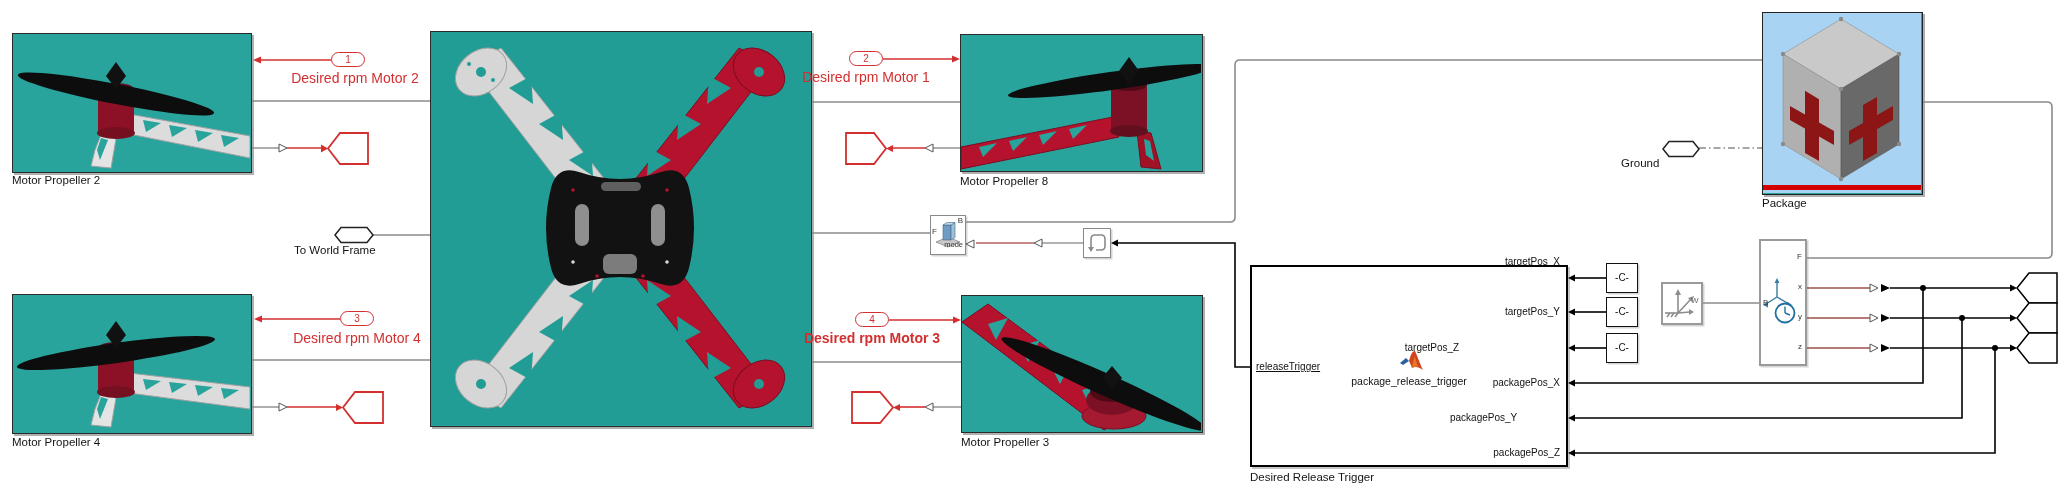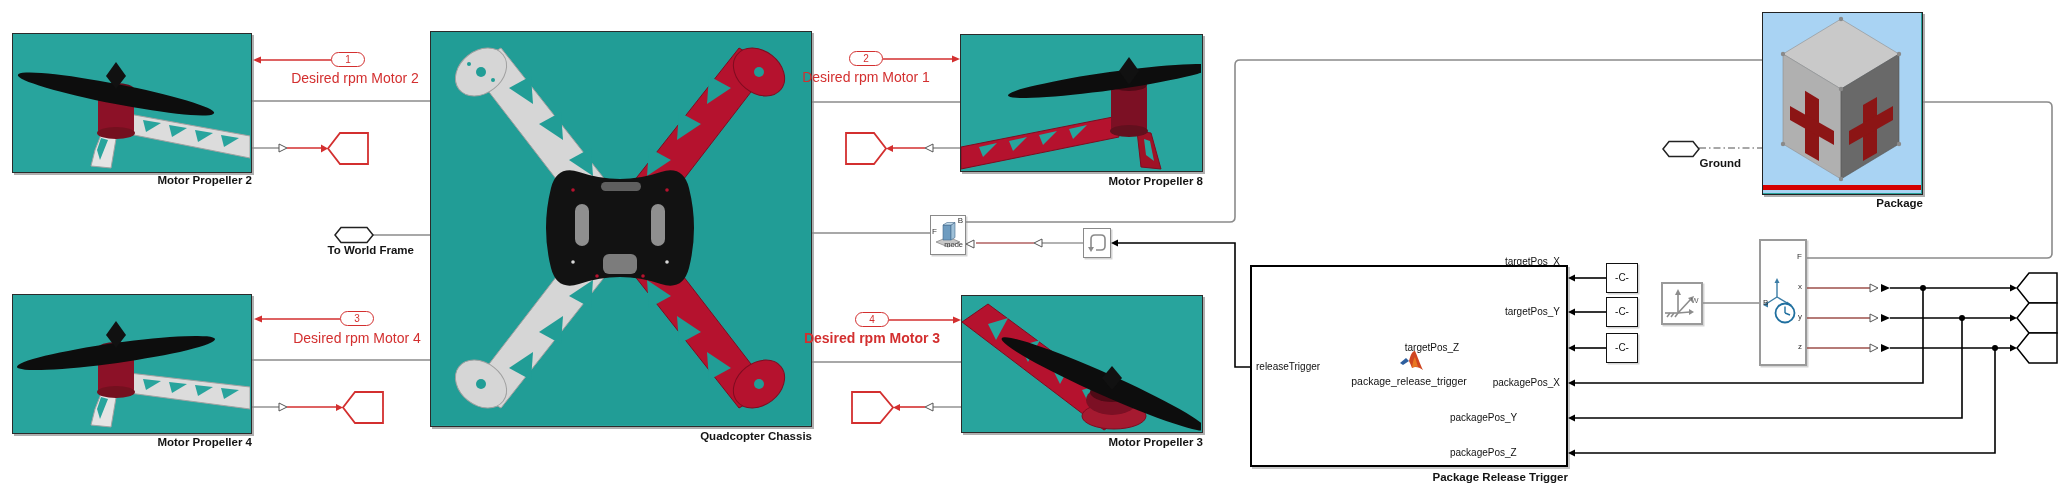--- a/index.html
+++ b/index.html
@@ -1,20 +1,20 @@
 <!DOCTYPE html>
 <html><head>
 <meta charset="utf-8">
 <style>
   html,body{margin:0;padding:0;background:#fff;}
   .canvas{position:relative;width:2067px;height:494px;background:#ffffff;
     font-family:"Liberation Sans", sans-serif;overflow:hidden;}
   .abs{position:absolute;}
   .img-block{position:absolute;border:1.5px solid #2b2b2b;box-shadow:2px 2px 0 rgba(110,110,110,.55);box-sizing:border-box;overflow:hidden;background:#28a49d;}
-  .blk-label{position:absolute;text-align:right;font-size:11.5px;color:#141414;white-space:nowrap;font-weight:bold;}
+  .blk-label{position:absolute;text-align:left;font-size:11.5px;color:#141414;white-space:nowrap;}
   .red-label{position:absolute;text-align:center;font-size:14px;color:#d32f2f;white-space:nowrap;}
   .inport{position:absolute;width:34px;height:15px;border:1.5px solid #d32f2f;border-radius:9px;
     background:#fff;color:#d32f2f;font-size:10px;line-height:14px;text-align:center;box-sizing:border-box;}
   .hexnum{position:absolute;width:40px;text-align:center;font-size:9px;color:#111;}
   .tagtxt{position:absolute;width:34px;text-align:center;font-size:10.5px;}
   .tag-red{color:#d32f2f;}
   .tag-blk{color:#000;}
   .simple-block{position:absolute;background:#fff;border:1.5px solid #8a8a8a;box-sizing:border-box;box-shadow:1.5px 1.5px 0 rgba(150,150,150,.4);}
   .const-block{position:absolute;background:#fff;border:1.5px solid #111;box-sizing:border-box;
     font-size:10px;color:#111;text-align:center;box-shadow:1.5px 1.5px 0 rgba(150,150,150,.4);}
@@ -108,21 +108,20 @@
       <rect x="170" y="150" width="40" height="9" rx="4.5" fill="#5f5f5f"></rect>
       <rect x="172" y="222" width="34" height="20" rx="6" fill="#7c7c7c"></rect>
       <circle cx="142" cy="158" r="1.8" fill="#b5122e"></circle>
         <circle cx="236" cy="158" r="1.8" fill="#b5122e"></circle>
       <circle cx="142" cy="230" r="1.8" fill="#d8d8d8"></circle>
         <circle cx="236" cy="230" r="1.8" fill="#d8d8d8"></circle>
       <circle cx="166" cy="244" r="1.8" fill="#b5122e"></circle>
         <circle cx="212" cy="244" r="1.8" fill="#b5122e"></circle>
     </svg>
   </div>
-  <div class="blk-label" style="left:430px;top:430px;width:382px;">Quadcopter Chassis</div>
 
   <div class="img-block" style="left:960px;top:34px;width:243px;height:138px;">
     <svg width="240" height="135" viewBox="0 0 240 135">
       <rect x="0" y="0" width="240" height="135" fill="#28a49d"></rect>
       <polygon points="0,112 152,82 158,102 0,134" fill="#b5122e" stroke="#7e0c20" stroke-width="1"></polygon>
       <polygon points="18,112 36,108 22,122" fill="#28a49d"></polygon>
         <polygon points="48,106 66,102 52,116" fill="#28a49d"></polygon>
       <polygon points="78,100 96,96 82,110" fill="#28a49d"></polygon>
         <polygon points="108,94 126,90 112,104" fill="#28a49d"></polygon>
       <polygon points="176,96 190,98 200,134 180,132" fill="#a01226" stroke="#7e0c20" stroke-width="1"></polygon>
@@ -179,28 +178,28 @@
   <div class="blk-label" style="left:1762px;top:197px;width:161px;">Package</div>
 
   <div class="trigger-block" style="left:1250px;top:265px;width:318px;height:202px;">
     <svg width="24" height="20" viewBox="0 0 24 20" style="position:absolute;left:148px;top:84px;">
       <polygon points="0,12 6,7 9,10 3,14" fill="#2e5f9e"></polygon>
       <path d="M9,10 C11,2 13,0 15,0 C17,4 20,13 23,19 C19,16 15,15 12,17 C11,14.5 10,12 9,10 Z" fill="#cf4520"></path>
       <path d="M12,17 C14,15.5 16,15.4 18,16 L15,6 C13.5,8 12.5,12 12,17 Z" fill="#e87722"></path>
     </svg>
   </div>
   <div class="fn-name" style="left:1300px;top:375px;width:218px;text-align:center;">package_release_trigger</div>
-  <div class="portlbl" style="left:1256px;top:361px;">releaseTrigger</div>
+  <div class="portlbl" style="left:1256px;top:361px;text-decoration:underline;">releaseTrigger</div>
   <div class="portlbl" style="left:1450px;top:256px;width:110px;text-align:right;">targetPos_X</div>
   <div class="portlbl" style="left:1450px;top:306px;width:110px;text-align:right;">targetPos_Y</div>
   <div class="portlbl" style="left:1377px;top:342px;width:110px;text-align:center;">targetPos_Z</div>
   <div class="portlbl" style="left:1450px;top:377px;width:110px;text-align:right;">packagePos_X</div>
   <div class="portlbl" style="left:1450px;top:412px;width:110px;text-align:left;">packagePos_Y</div>
-  <div class="portlbl" style="left:1450px;top:447px;width:110px;text-align:left;">packagePos_Z</div>
-  <div class="blk-label" style="left:1250px;top:471px;width:318px;">Package Release Trigger</div>
+  <div class="portlbl" style="left:1450px;top:447px;width:110px;text-align:right;">packagePos_Z</div>
+  <div class="blk-label" style="left:1250px;top:471px;width:318px;">Desired Release Trigger</div>
 
   <div class="const-block" style="left:1606px;top:263px;width:32px;height:30px;line-height:28px;"><span>-C-</span></div>
   <div class="const-block" style="left:1606px;top:297px;width:32px;height:30px;line-height:28px;"><span>-C-</span></div>
   <div class="const-block" style="left:1606px;top:333px;width:32px;height:30px;line-height:28px;"><span>-C-</span></div>
 
   <div class="simple-block" style="left:1661px;top:282px;width:42px;height:43px;border-width:2px;border-color:#9a9a9a;">
     <svg width="38" height="39" viewBox="0 0 38 39">
       <g stroke="#8c8c8c" stroke-width="1.6" fill="none">
         <line x1="15" y1="29" x2="15" y2="9"></line>
           <line x1="15" y1="29" x2="28" y2="15"></line>

